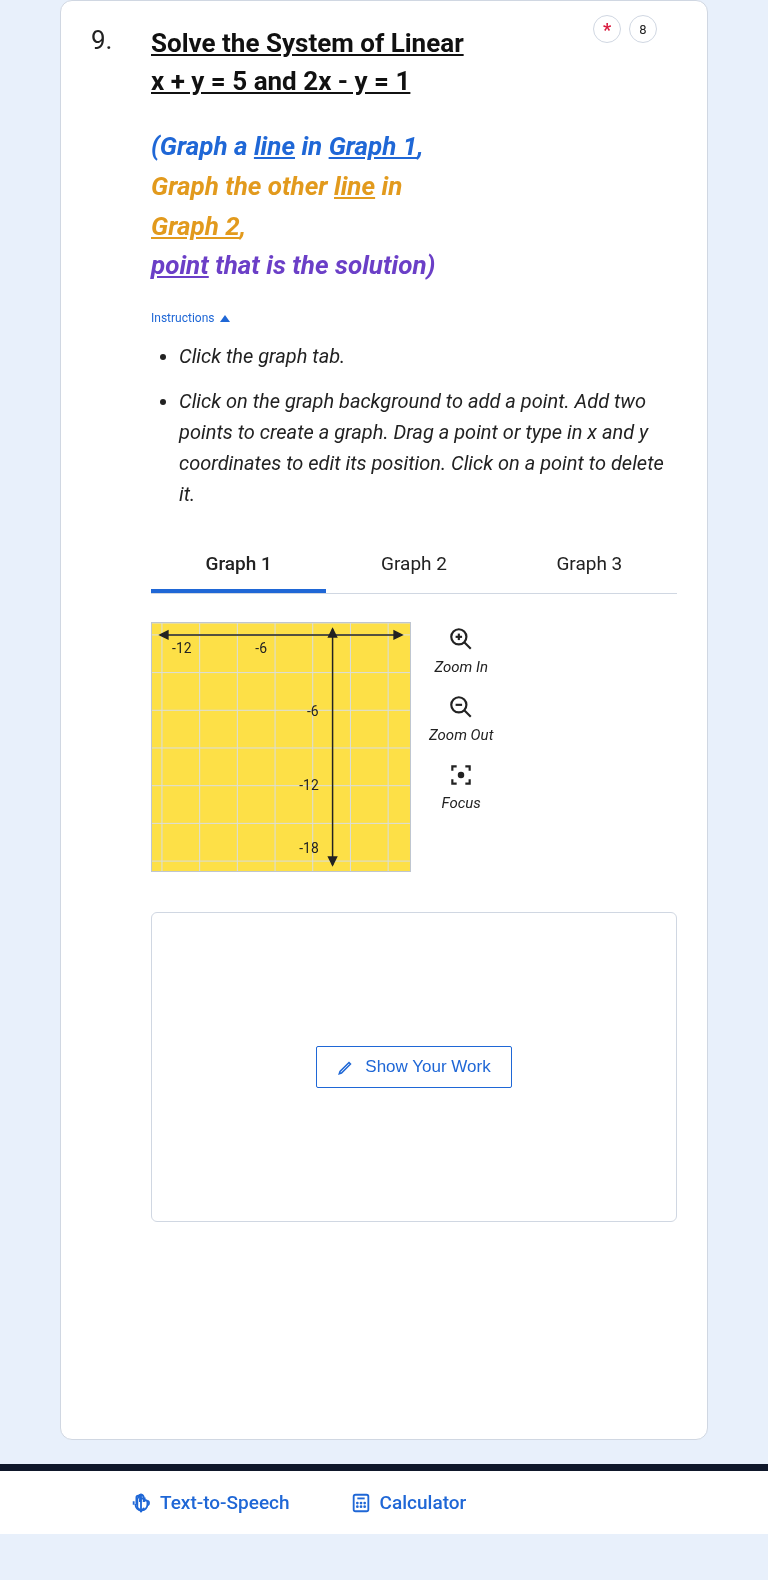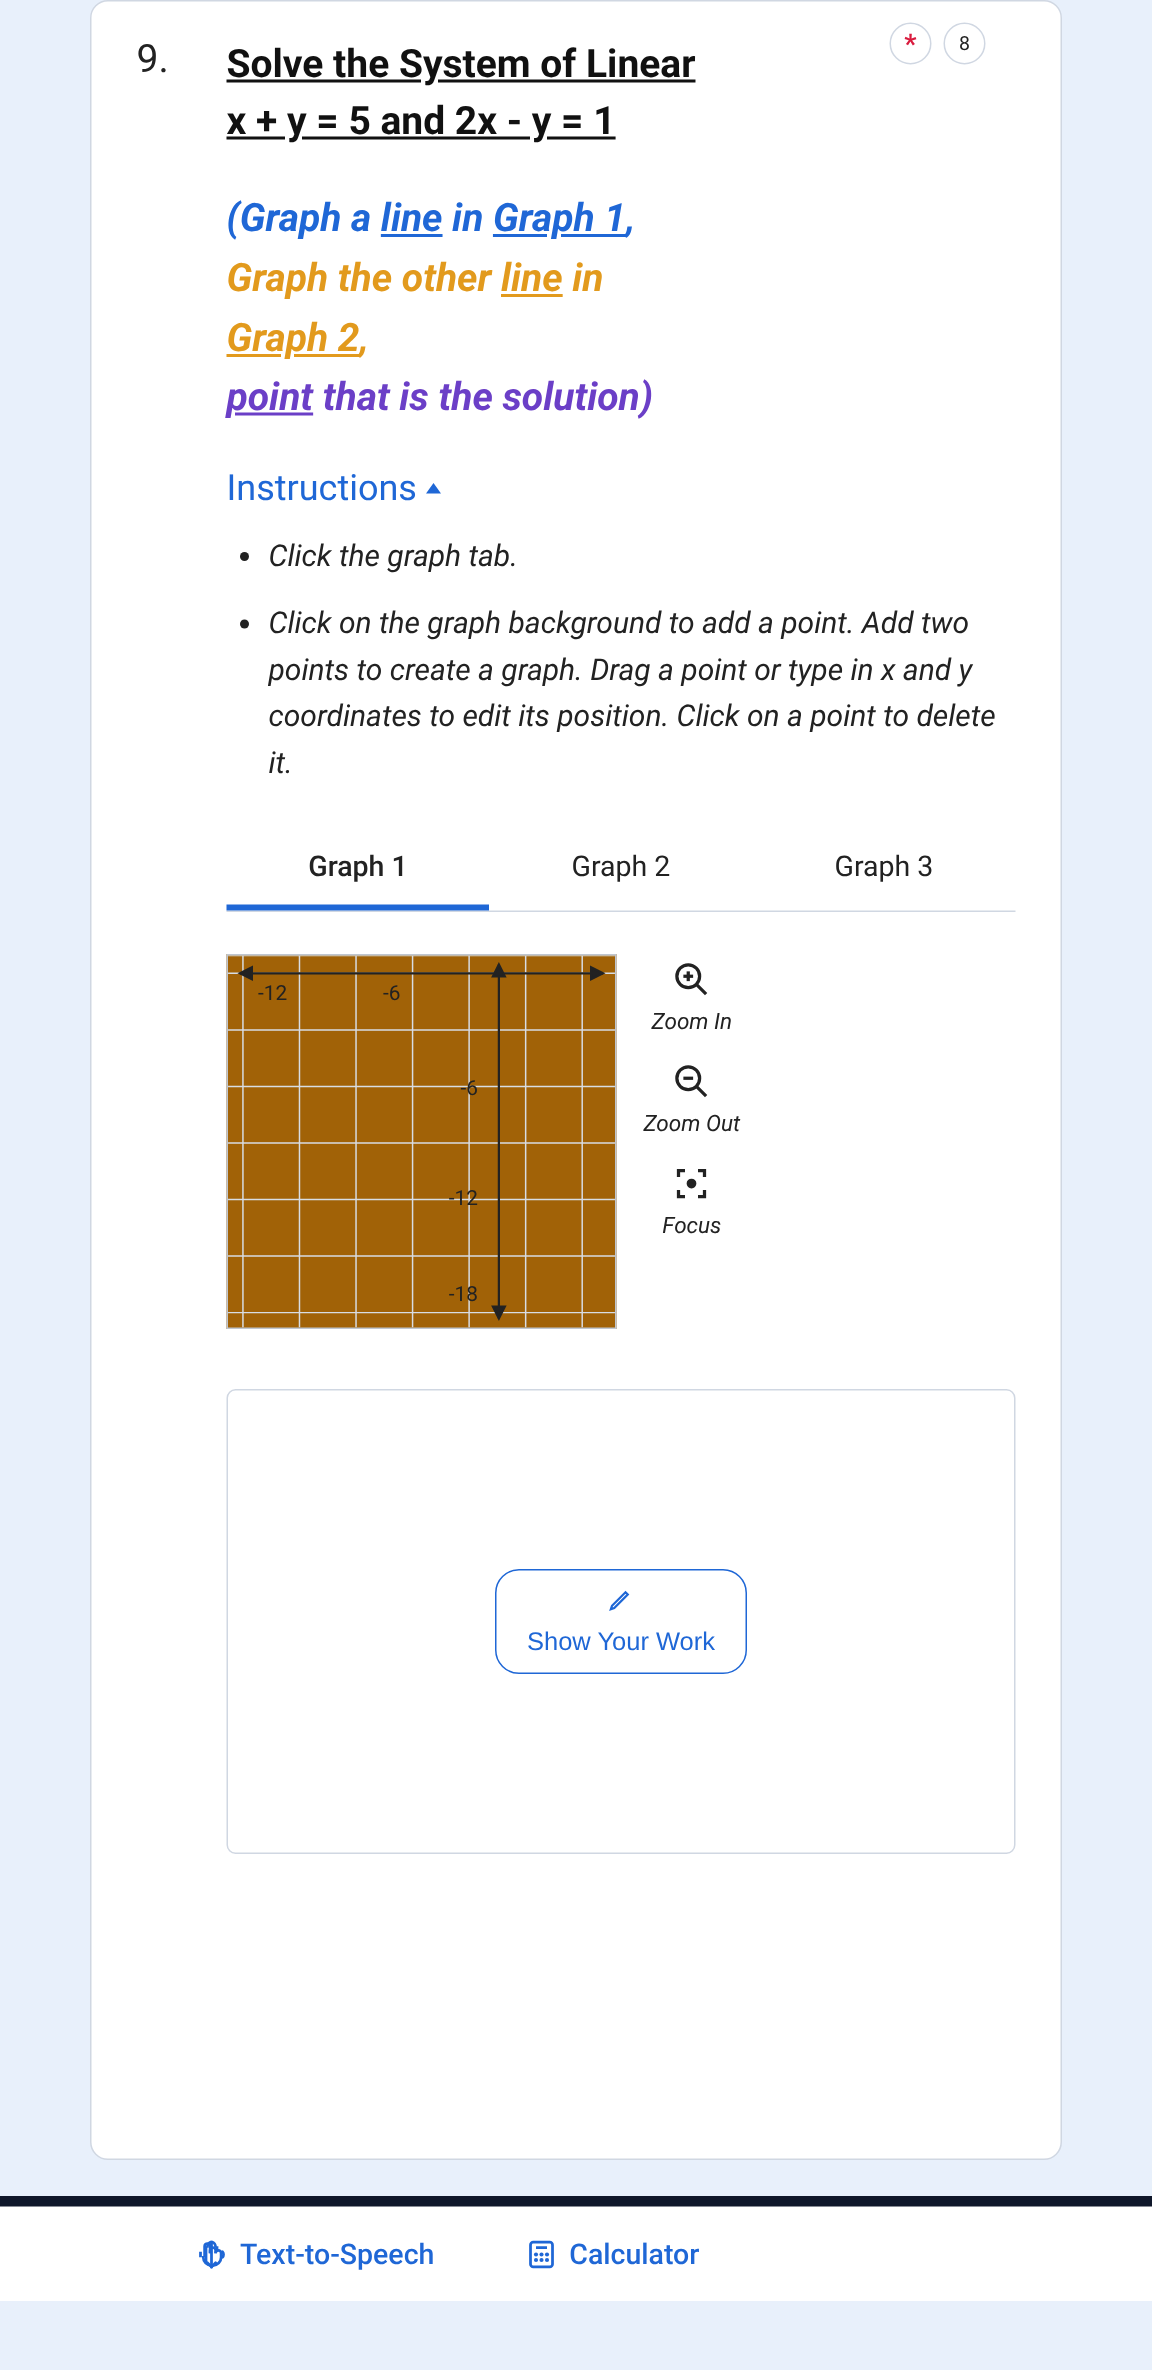--- a/index.html
+++ b/index.html
@@ -42,21 +42,21 @@
 .qnum { font-size: 26px; font-weight: 400; color: #222; min-width: 40px; }
 .qbody { flex: 1; }
 .qtitle { font-size: 26px; font-weight: 700; line-height: 1.45; color: #111; text-decoration: underline; }
 .hint { font-size: 26px; font-weight: 700; font-style: italic; line-height: 1.45; margin-top: 2px; }
 .c-blue { color: #1f67d6; margin-top: 28px; }
 .c-orange { color: #e29a1d; }
 .c-purple { color: #6b3fc7; }
 .u { text-decoration: underline; }
 .instructions-toggle {
   color: #1f67d6;
-  font-size: 24px;
+  font-size: 12px;
   margin-top: 26px;
   cursor: pointer;
   display: flex;
   align-items: center;
   gap: 6px;
 }
 .caret-up {
   width: 0; height: 0;
   border-left: 5px solid transparent;
   border-right: 5px solid transparent;
@@ -95,21 +95,21 @@
 .graph-area {
   display: flex;
   gap: 18px;
   margin-top: 28px;
 }
 .graph-box {
   width: 260px;
   height: 250px;
   border: 1px solid #bfc6d0;
   position: relative;
-  background: #a16207;
+  background: #fde047;
 }
 .graph-svg { width: 100%; height: 100%; display: block; }
 .graph-controls {
   display: flex;
   flex-direction: column;
   gap: 18px;
   align-items: center;
   padding-top: 4px;
   font-style: italic;
 }
@@ -128,29 +128,28 @@
   border-radius: 6px;
   height: 310px;
   display: flex;
   align-items: center;
   justify-content: center;
 }
 .show-work-btn {
   border: 1.5px solid #1f67d6;
   color: #1f67d6;
   background: #fff;
-  border-radius: 16px;
+  border-radius: 2px;
   padding: 10px 20px;
   font-size: 17px;
   font-weight: 500;
   display: flex;
   align-items: center;
   gap: 10px;
   cursor: pointer;
-  flex-direction: column;
 }
 .pencil-svg { width: 18px; height: 18px; }
 .footer {
   background: #fff;
   border-top: 7px solid #0f172a;
   margin-top: 24px;
   padding: 20px 0 20px 0;
   display: flex;
   gap: 60px;
   padding-left: 130px;

